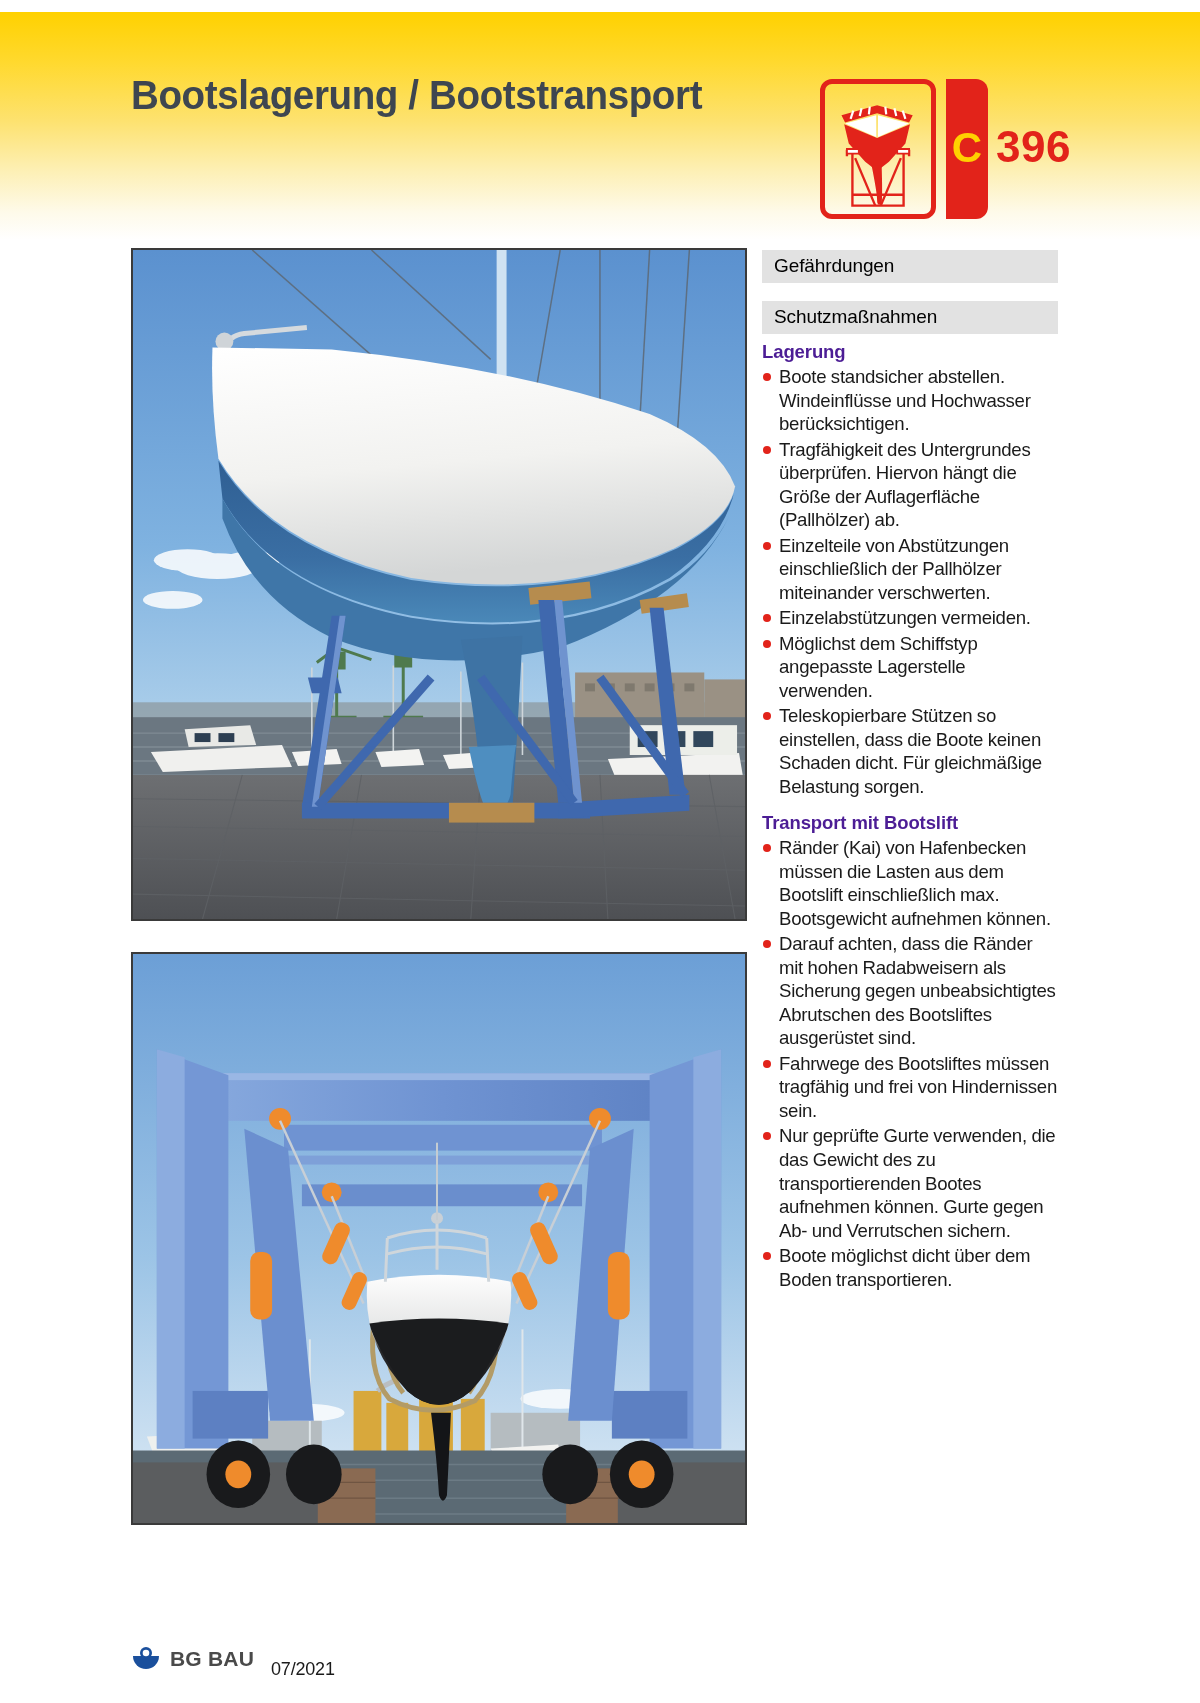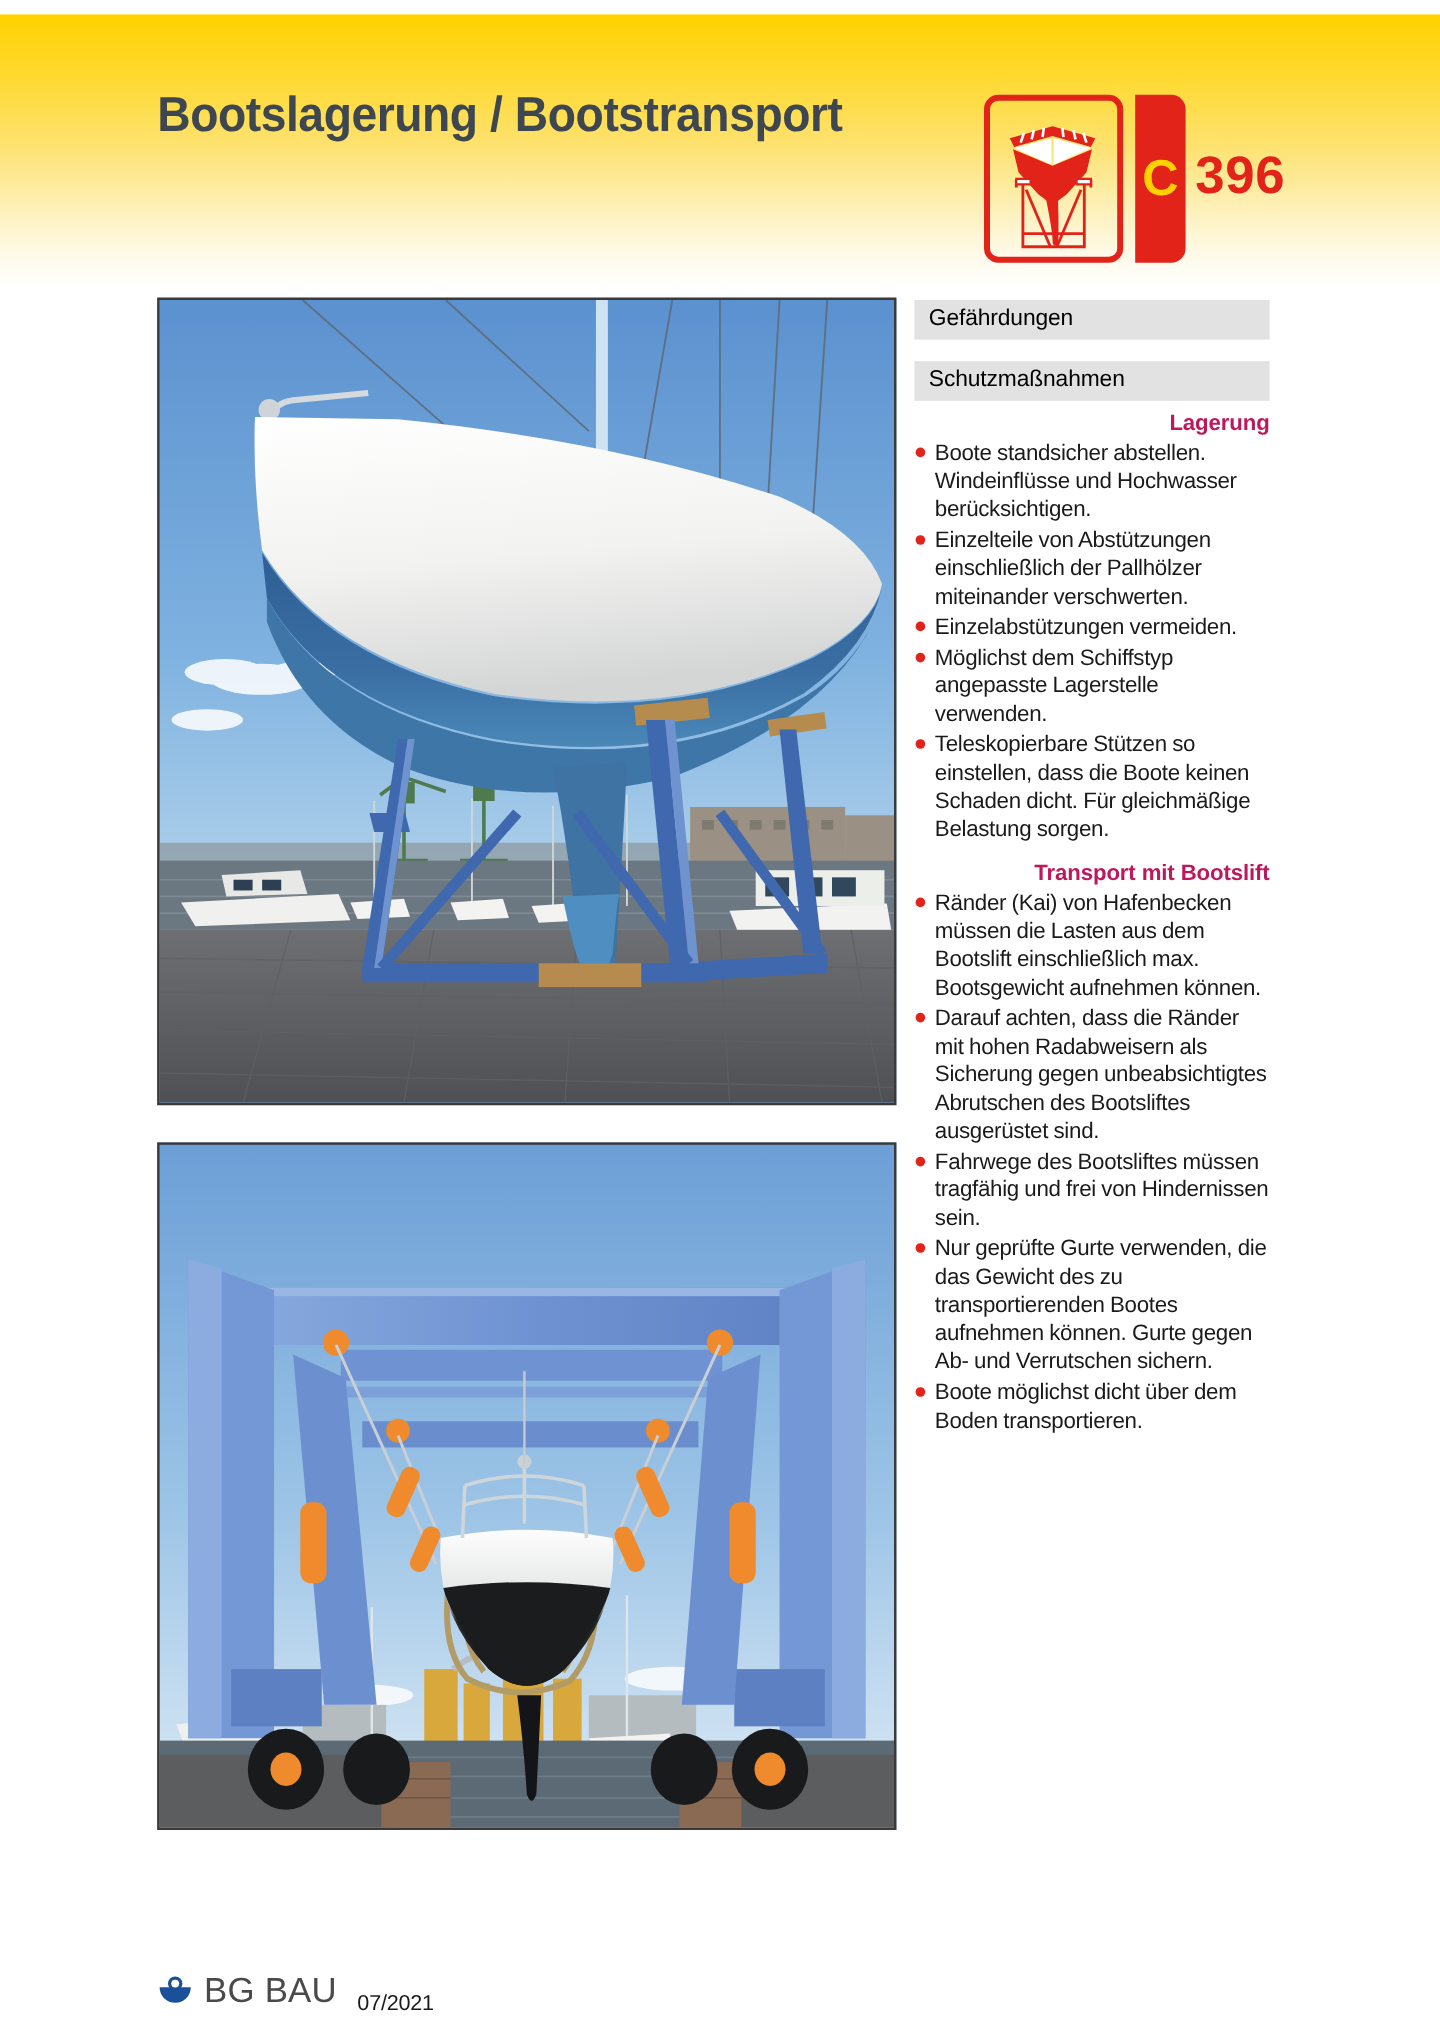--- a/index.html
+++ b/index.html
@@ -135,24 +135,23 @@
     padding: 5px 0 6px 12px;
     margin-bottom: 7px;
     letter-spacing: -0.1px;
   }
 
   .section-bar.spaced { margin-top: 18px; }
 
   .subhead {
     font-size: 18.5px;
     font-weight: bold;
-    color: #be185d;
+    color: #4c1d95;
     margin: 4px 0 2px 0;
     letter-spacing: -0.1px;
-    text-align: right;
   }
 
   .subhead.gap { margin-top: 14px; }
 
   ul.bullets {
     list-style: none;
     margin: 0 0 0 0;
     padding: 0;
   }
 
@@ -184,22 +183,22 @@
     left: 131px;
     top: 1638px;
     display: flex;
     align-items: center;
     gap: 9px;
   }
 
   .bgbau-mark { width: 30px; height: 26px; display: block; }
 
   .bgbau-text {
-    font-size: 29px;
-    font-weight: normal;
+    font-size: 21px;
+    font-weight: bold;
     color: #4a4a4a;
     letter-spacing: 0.2px;
   }
 
   .footer-date {
     font-size: 18px;
     color: #1a1a1a;
     margin-left: 8px;
     letter-spacing: -0.2px;
     margin-top: 21px;
@@ -564,20 +563,21 @@
 
     <div class="section-bar">Gefährdungen</div>
 
 
     <div class="section-bar spaced">Schutzmaßnahmen</div>
 
     <div class="subhead">Lagerung</div>
 
     <ul class="bullets">
       <li>Boote standsicher abstellen. Windeinflüsse und Hochwasser berücksichtigen.</li>
+      <li>Tragfähigkeit des Untergrundes überprüfen. Hiervon hängt die Größe der Auflagerfläche (Pallhölzer) ab.</li>
       <li>Einzelteile von Abstützungen einschließlich der Pallhölzer miteinander verschwerten.</li>
       <li>Einzelabstützungen vermeiden.</li>
       <li>Möglichst dem Schiffstyp angepasste Lagerstelle verwenden.</li>
       <li>Teleskopierbare Stützen so einstellen, dass die Boote keinen Schaden dicht. Für gleichmäßige Belastung sorgen.</li>
     </ul>
 
     <div class="subhead gap">Transport mit Bootslift</div>
 
     <ul class="bullets">
       <li>Ränder (Kai) von Hafenbecken müssen die Lasten aus dem Bootslift einschließlich max. Bootsgewicht aufnehmen können.</li>

